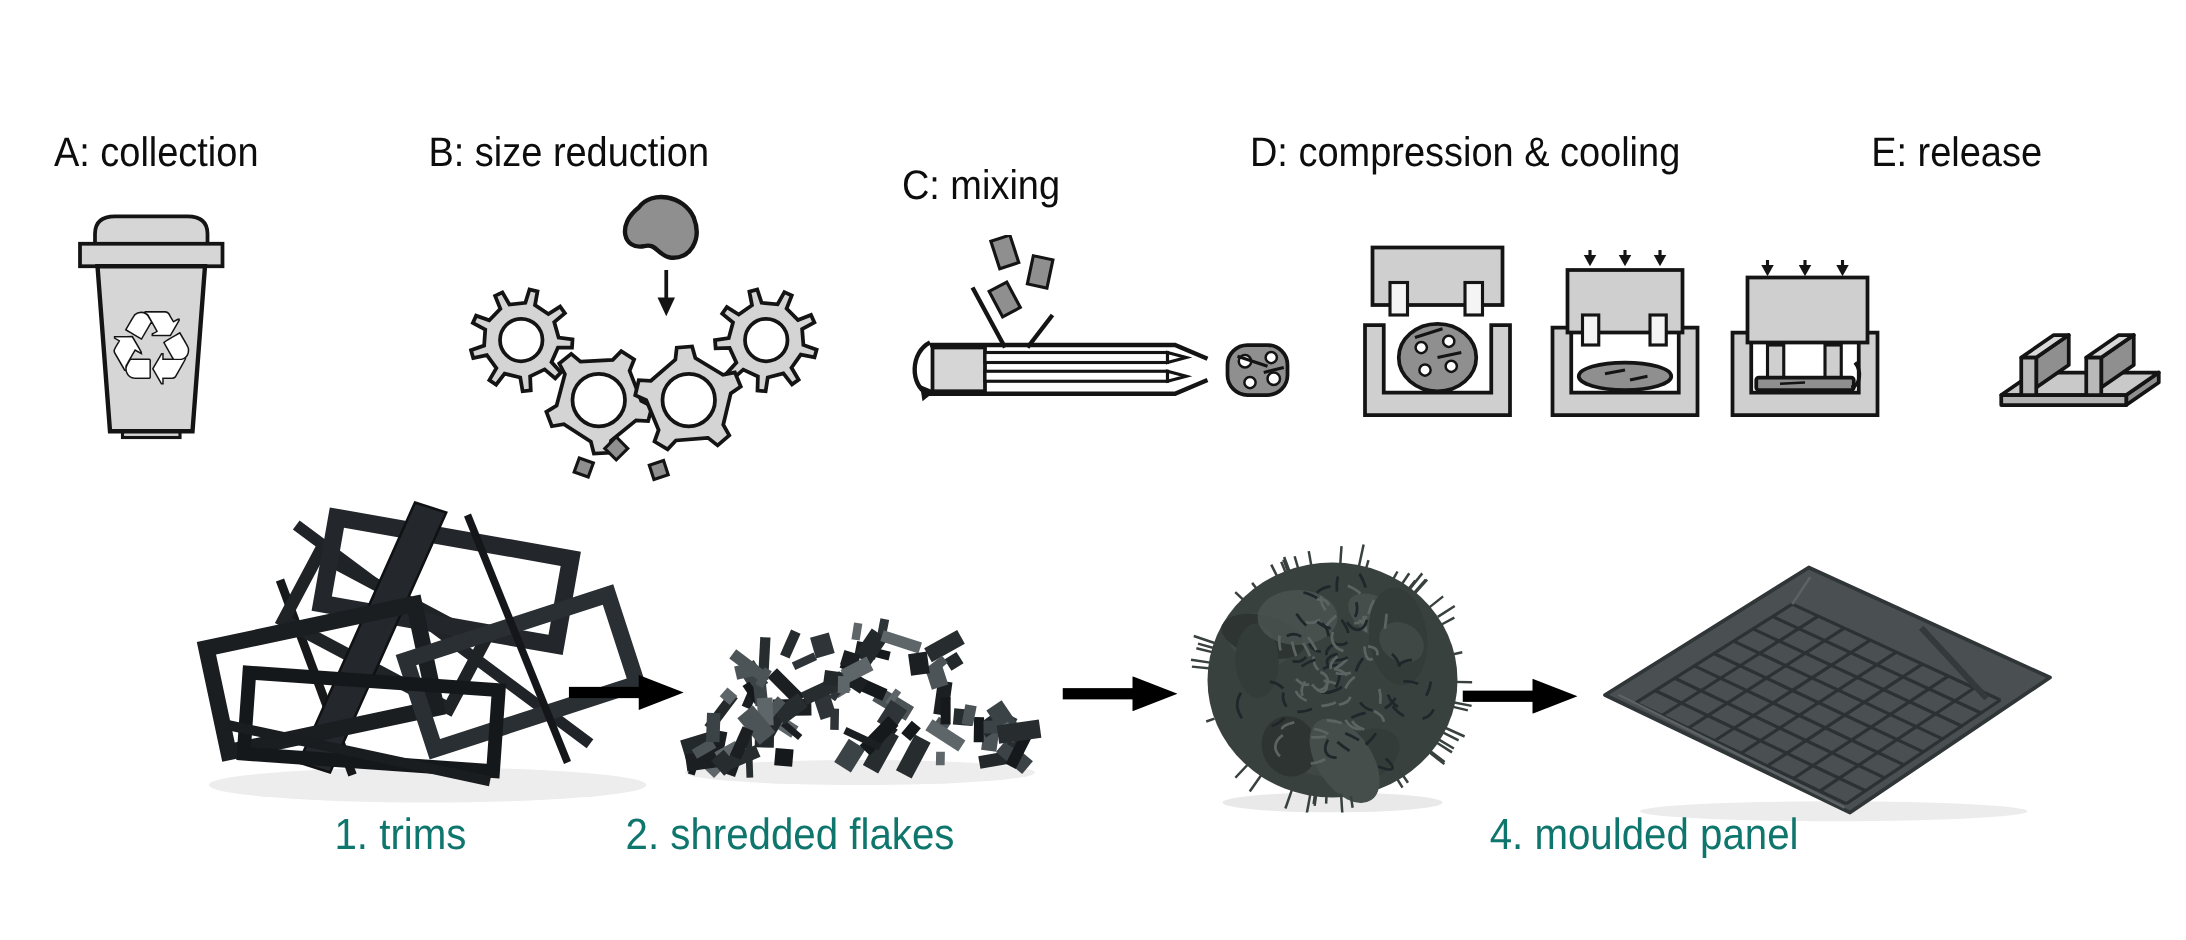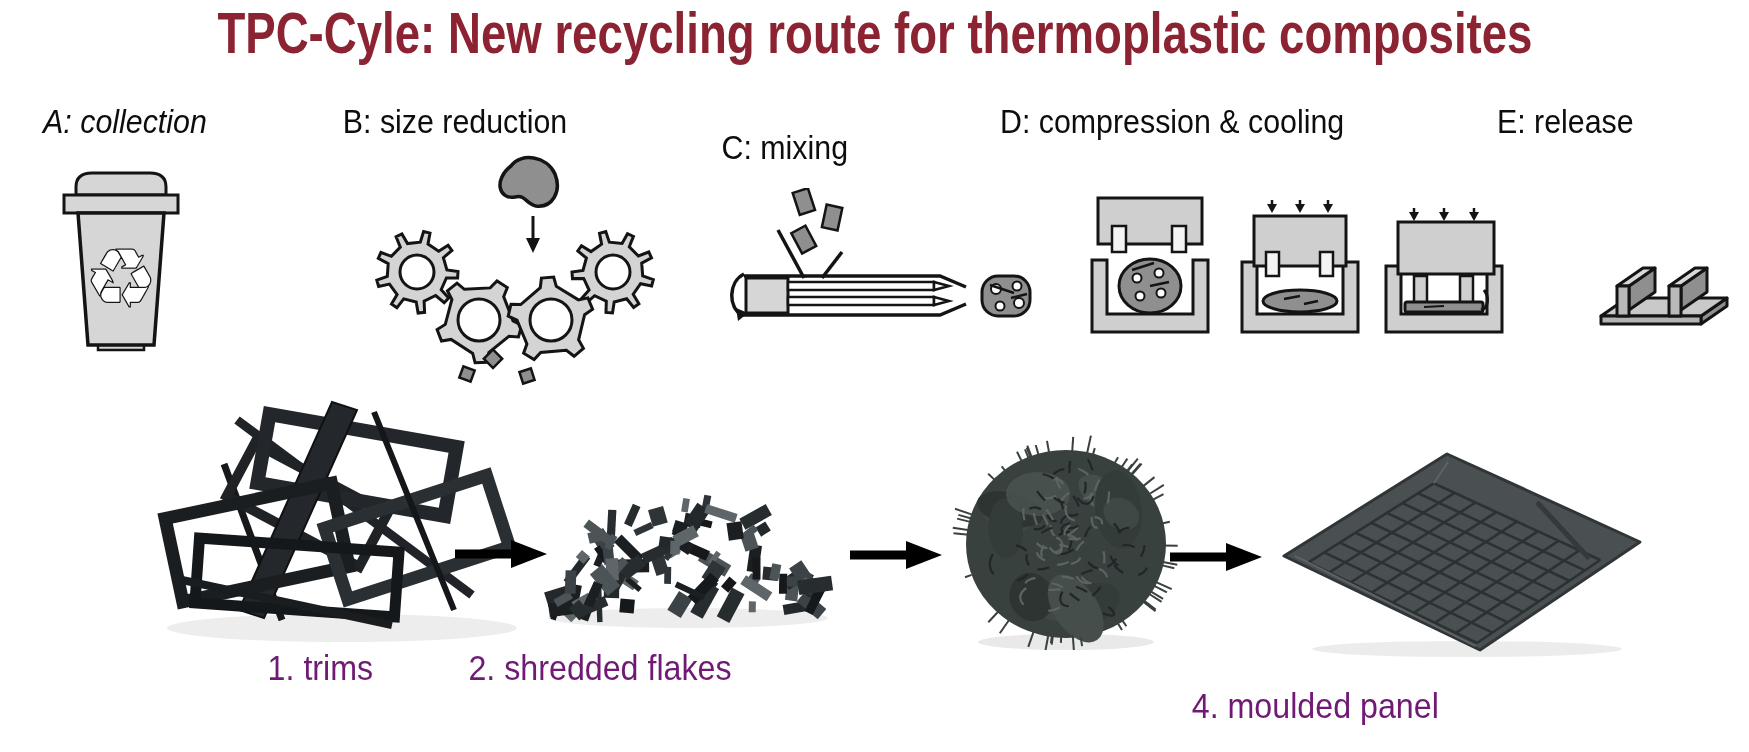--- a/index.html
+++ b/index.html
@@ -13,36 +13,33 @@
     color:#8b2332;letter-spacing:0px;transform:scaleX(0.80);transform-origin:50% 50%;
     white-space:nowrap;
   }
   .stage-label{
     position:absolute;top:100px;text-align:center;font-size:33px;line-height:44px;
     color:#0d0d0d;font-weight:500;white-space:nowrap;
   }
   .stage-label .cond{display:inline-block;transform:scaleX(0.92);transform-origin:50% 50%;}
   .step-label{
     position:absolute;top:645px;text-align:center;font-size:35px;line-height:46px;
-    color:#701a75;font-weight:500;white-space:nowrap;
+    color:#0f766e;font-weight:500;white-space:nowrap;
   }
   .step-label .cond{display:inline-block;transform:scaleX(0.92);transform-origin:50% 50%;}
   .abs{position:absolute;}
   svg{display:block;}
 </style>
 </head>
 <body>
 
 <div class="canvas">
 
-  <div class="title-wrap">
-    <h1 class="title"><span>TPC-Cyle: New recycling route for thermoplastic composites</span></h1>
-  </div>
-
-  <div class="stage-label" style="left:20px;width:210px;font-style:italic;"><span class="cond">A: collection</span></div>
+
+  <div class="stage-label" style="left:20px;width:210px;"><span class="cond">A: collection</span></div>
   <div class="stage-label" style="left:330px;width:250px;"><span class="cond">B: size reduction</span></div>
   <div class="stage-label" style="left:690px;width:190px;margin-top:26px;"><span class="cond">C: mixing</span></div>
   <div class="stage-label" style="left:1475px;width:180px;"><span class="cond">E: release</span></div>
   <div class="stage-label" style="left:985px;width:360px;"><span class="cond">D: compression &amp; cooling</span></div>
 
   <svg class="abs" style="left:42px;top:165px;" width="158" height="188" viewBox="0 0 158 188">
     <path d="M34,30 L34,22 Q34,8 50,8 L108,8 Q124,8 124,22 L124,30 Z" fill="#d6d6d6" stroke="#141414" stroke-width="3"></path>
     <rect x="22" y="30" width="114" height="18" fill="#d6d6d6" stroke="#141414" stroke-width="3"></rect>
     <rect x="56" y="178" width="46" height="7" fill="#d6d6d6" stroke="#141414" stroke-width="2.5"></rect>
     <path d="M36,48 L122,48 L112,180 L46,180 Z" fill="#d6d6d6" stroke="#141414" stroke-width="3.5"></path>
@@ -391,16 +388,16 @@
         <line x1="87.8" y1="96.6" x2="255.8" y2="176.3" stroke="#2c3133" stroke-width="2.6"></line>
         <line x1="72.1" y1="106.4" x2="240.4" y2="186.6" stroke="#2c3133" stroke-width="2.6"></line>
         <line x1="56.5" y1="116.3" x2="225.0" y2="197.0" stroke="#2c3133" stroke-width="2.6"></line>
         <line x1="285.0" y1="56.2" x2="337.3" y2="112.6" stroke="#34393b" stroke-width="5"></line>
         <line x1="196.2" y1="15.6" x2="181.8" y2="37.3" stroke="#5d6365" stroke-width="2"></line>
         <line x1="42.8" y1="109.8" x2="223.7" y2="200.1" stroke="#5d6365" stroke-width="2"></line>
       </g>
   </svg>
 
   <div class="step-label" style="left:220px;width:200px;"><span class="cond">1. trims</span></div>
-  <div class="step-label" style="left:450px;width:300px;"><span class="cond">2. shredded flakes</span></div>
-  <div class="step-label" style="left:1165px;width:300px;margin-top:38px;"><span class="cond">4. moulded panel</span></div>
+  <div class="step-label" style="left:482px;width:300px;"><span class="cond">2. shredded flakes</span></div>
+  <div class="step-label" style="left:1165px;width:300px;"><span class="cond">4. moulded panel</span></div>
 
 </div>
 
 </body></html>

